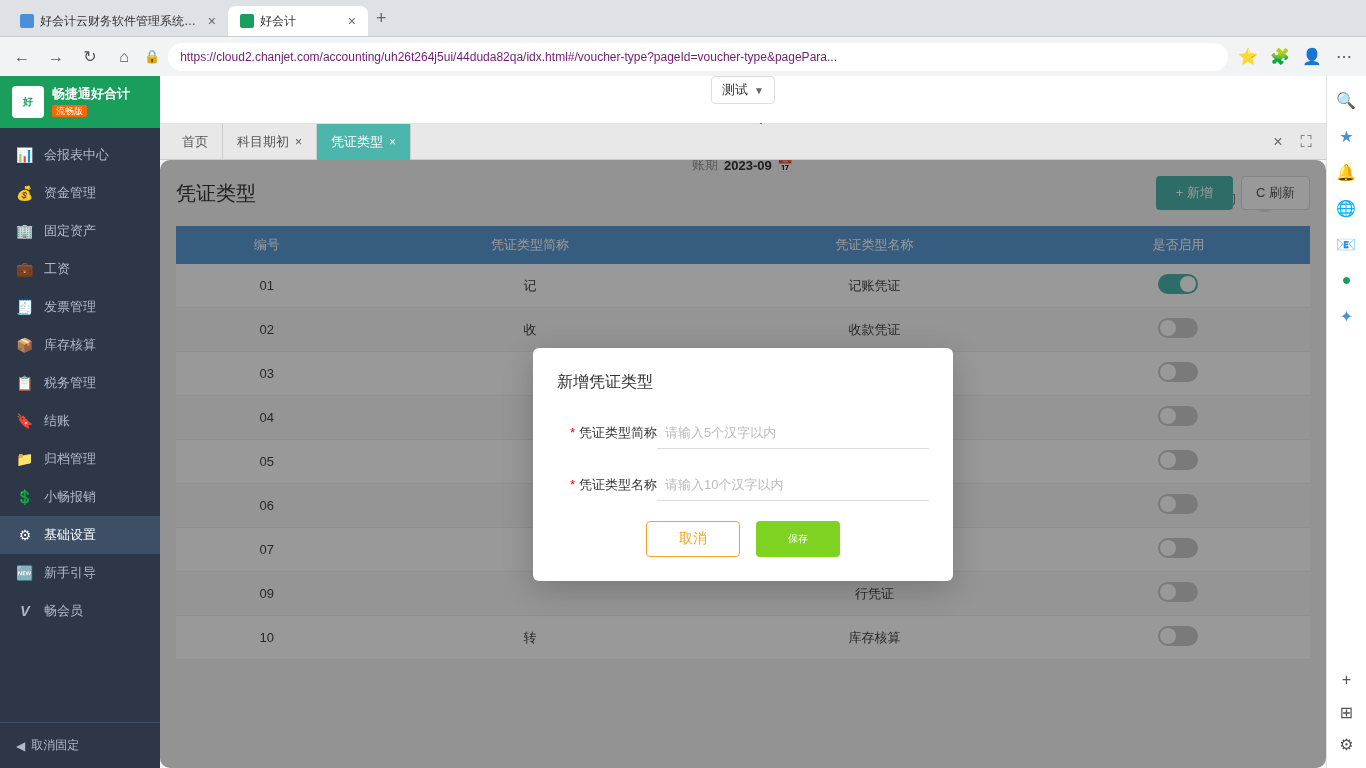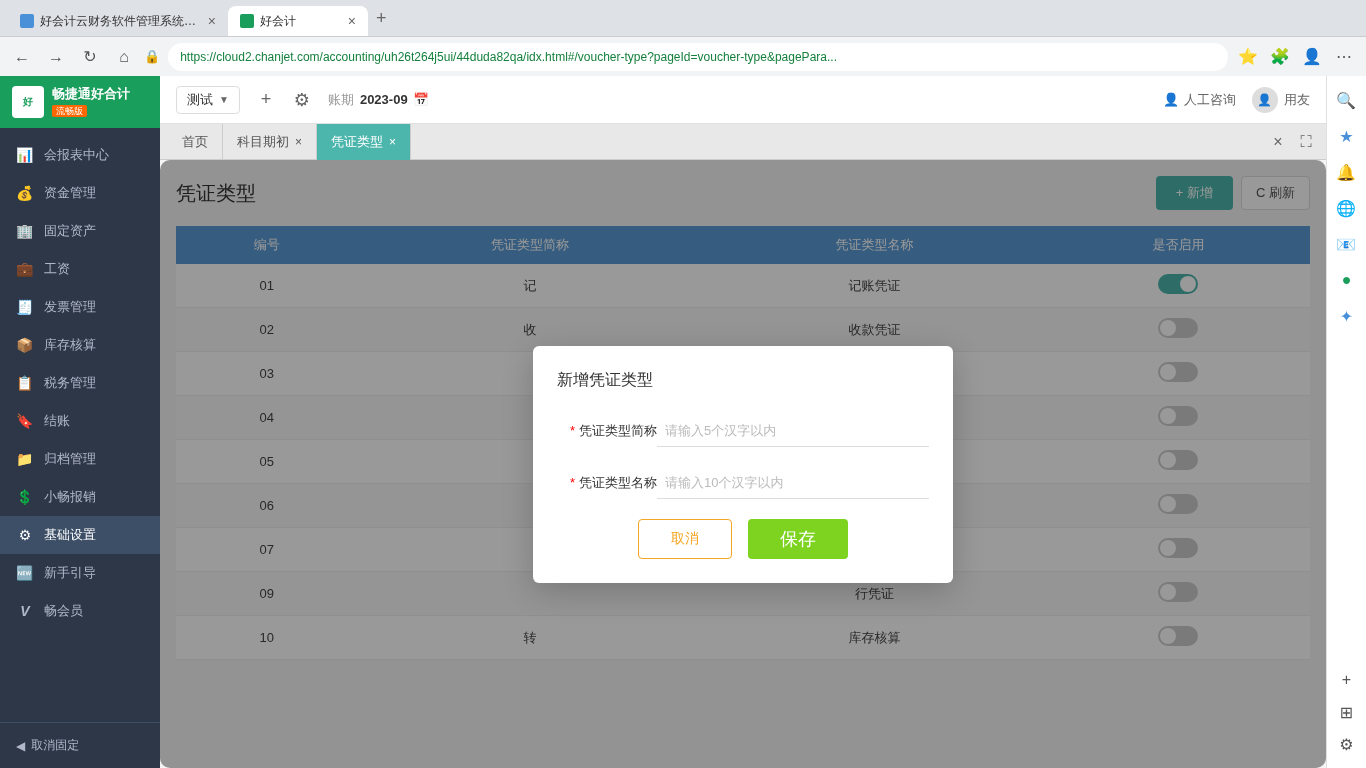--- a/index.html
+++ b/index.html
@@ -9,21 +9,21 @@
     .browser-chrome { background: #dee1e6; width: 100%; }
     .tab-bar { display: flex; align-items: flex-end; height: 36px; background: #dee1e6; padding: 0 8px; }
     .tab { display: flex; align-items: center; height: 30px; padding: 0 12px; border-radius: 8px 8px 0 0; font-size: 12px; color: #333; background: #dee1e6; min-width: 140px; max-width: 220px; cursor: pointer; position: relative; gap: 6px; }
     .tab.active { background: #fff; }
     .tab .tab-icon { width: 14px; height: 14px; background: #4a90d9; border-radius: 2px; flex-shrink: 0; }
     .tab .tab-title { flex: 1; overflow: hidden; text-overflow: ellipsis; white-space: nowrap; font-size: 12px; }
     .tab .tab-close { font-size: 14px; color: #666; cursor: pointer; }
     .tab-new { background: none; border: none; font-size: 18px; color: #666; cursor: pointer; padding: 0 8px; align-self: center; }
     .address-bar { display: flex; align-items: center; height: 40px; background: #f1f3f4; padding: 0 8px; gap: 6px; border-top: 1px solid #ccc; }
     .nav-btn { background: none; border: none; font-size: 16px; color: #555; cursor: pointer; width: 28px; height: 28px; display: flex; align-items: center; justify-content: center; border-radius: 50%; }
-    .address-input { flex: 1; height: 28px; border: none; background: #fff; border-radius: 14px; padding: 0 12px; font-size: 12px; color: #15803d; outline: none; }
+    .address-input { flex: 1; height: 28px; border: none; background: #fff; border-radius: 14px; padding: 0 12px; font-size: 12px; color: #701a75; outline: none; }
     .browser-actions { display: flex; gap: 4px; align-items: center; }
     .browser-action-btn { background: none; border: none; font-size: 16px; color: #555; cursor: pointer; width: 28px; height: 28px; display: flex; align-items: center; justify-content: center; border-radius: 50%; }
 
     
     .app-container { display: flex; height: calc(768px - 76px); }
 
     
     .sidebar { width: 160px; background: #2d3748; display: flex; flex-direction: column; flex-shrink: 0; position: relative; }
     .sidebar-logo { background: #1a9e5c; padding: 10px 12px; display: flex; align-items: center; gap: 8px; }
     .logo-icon { width: 32px; height: 32px; background: #fff; border-radius: 4px; display: flex; align-items: center; justify-content: center; font-size: 10px; color: #1a9e5c; font-weight: bold; }
@@ -33,21 +33,21 @@
     .sidebar-item { display: flex; align-items: center; gap: 10px; padding: 10px 16px; color: #b0b8c8; cursor: pointer; font-size: 13px; }
     .sidebar-item.active { background: #3d4f66; color: #fff; }
     .sidebar-item .item-icon { font-size: 14px; width: 18px; text-align: center; }
     .sidebar-footer { padding: 8px 16px; border-top: 1px solid #3d4f66; }
     .sidebar-footer-btn { display: flex; align-items: center; gap: 6px; color: #b0b8c8; cursor: pointer; font-size: 12px; padding: 6px 0; }
 
     
     .main-content { flex: 1; display: flex; flex-direction: column; background: #f5f5f5; overflow: hidden; }
 
     
-    .app-header { background: #fff; border-bottom: 1px solid #e0e0e0; display: flex; align-items: center; padding: 0 16px; height: 48px; gap: 12px; }
+    .app-header { background: #fff; border-bottom: 1px solid #e0e0e0; display: flex; align-items: center; padding: 0 16px; height: 48px; gap: 12px; flex-direction: column; }
     .workspace-selector { display: flex; align-items: center; gap: 6px; border: 1px solid #ddd; border-radius: 4px; padding: 4px 10px; cursor: pointer; font-size: 13px; color: #333; background: #fff; }
     .workspace-arrow { font-size: 10px; color: #666; }
     .header-actions { display: flex; align-items: center; gap: 8px; }
     .header-btn { background: none; border: none; font-size: 18px; color: #666; cursor: pointer; width: 28px; height: 28px; display: flex; align-items: center; justify-content: center; }
     .period-info { display: flex; align-items: center; gap: 6px; font-size: 13px; color: #333; }
     .period-label { color: #999; }
     .period-value { font-weight: bold; color: #333; }
     .period-icon { color: #1a9e5c; }
     .header-right { margin-left: auto; display: flex; align-items: center; gap: 16px; }
     .consulting-btn { display: flex; align-items: center; gap: 4px; color: #666; font-size: 13px; cursor: pointer; }
@@ -90,21 +90,21 @@
     .modal-overlay { position: absolute; top: 0; left: 0; right: 0; bottom: 0; background: rgba(0,0,0,0.4); display: flex; align-items: center; justify-content: center; z-index: 100; border-radius: 10px; }
     .modal { background: #fff; border-radius: 6px; padding: 24px; width: 420px; box-shadow: 0 8px 32px rgba(0,0,0,0.2); }
     .modal-title { font-size: 16px; color: #333; margin-bottom: 24px; font-weight: normal; }
     .form-row { display: flex; align-items: center; margin-bottom: 20px; }
     .form-label { width: 100px; text-align: right; font-size: 13px; color: #333; flex-shrink: 0; }
     .form-label .required { color: #f00; margin-right: 4px; }
     .form-input { flex: 1; height: 32px; border: none; border-bottom: 1px solid #ddd; outline: none; font-size: 13px; color: #333; padding: 0 8px; background: transparent; }
     .form-input::placeholder { color: #bbb; }
     .modal-actions { display: flex; justify-content: center; gap: 16px; margin-top: 16px; }
     .btn-cancel { background: #fff; color: #f5a623; border: 1px solid #f5a623; border-radius: 4px; padding: 8px 32px; font-size: 14px; cursor: pointer; }
-    .btn-save { background: #7ed321; color: #fff; border: none; border-radius: 4px; padding: 8px 32px; font-size: 18px; cursor: pointer; }
+    .btn-save { background: #7ed321; color: #fff; border: none; border-radius: 4px; padding: 8px 32px; font-size: 10px; cursor: pointer; }
 
     
     .right-sidebar { width: 40px; background: #fff; border-left: 1px solid #e0e0e0; display: flex; flex-direction: column; align-items: center; padding: 8px 0; gap: 4px; }
     .right-sidebar-btn { width: 32px; height: 32px; display: flex; align-items: center; justify-content: center; cursor: pointer; color: #555; font-size: 16px; border-radius: 4px; }
     .right-sidebar-btn.blue { color: #4a90d9; }
     .right-sidebar-btn.green { color: #1a9e5c; }
   </style>
 </head>
 <body>
 

